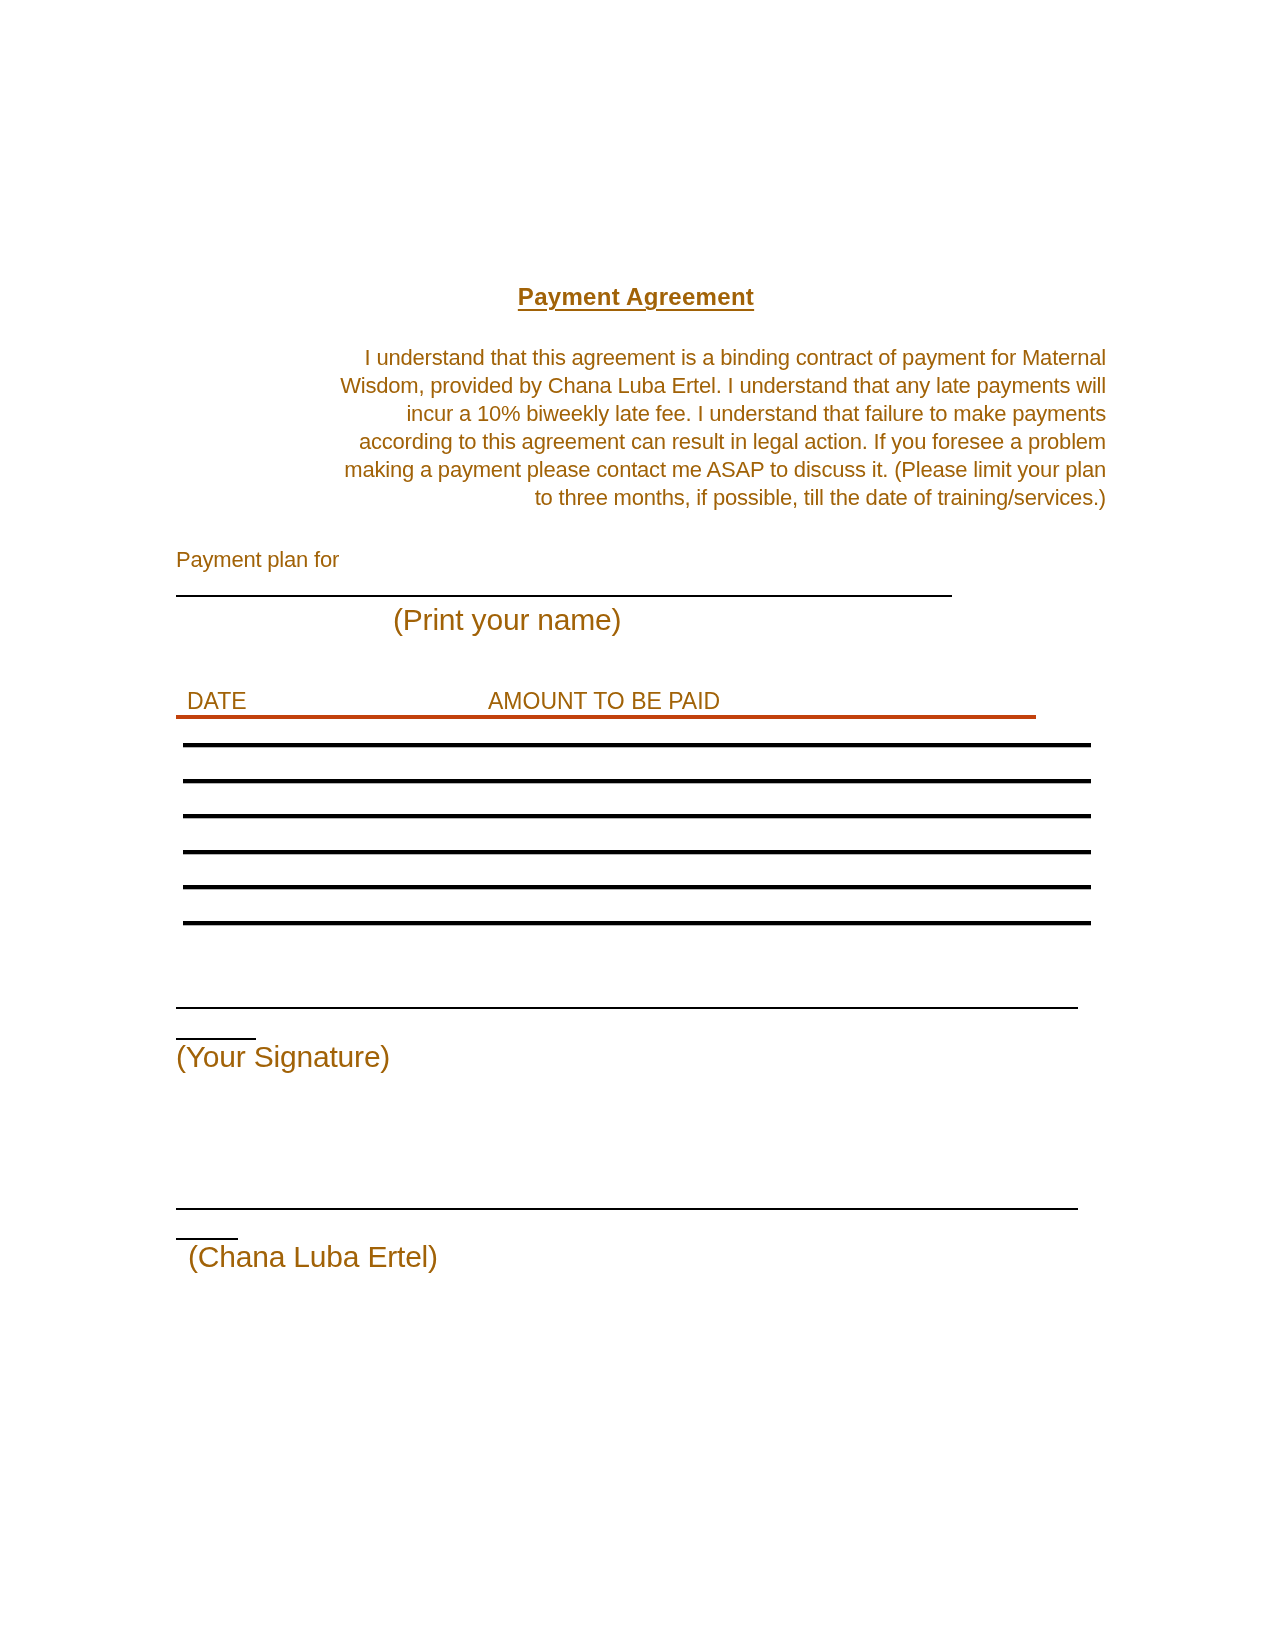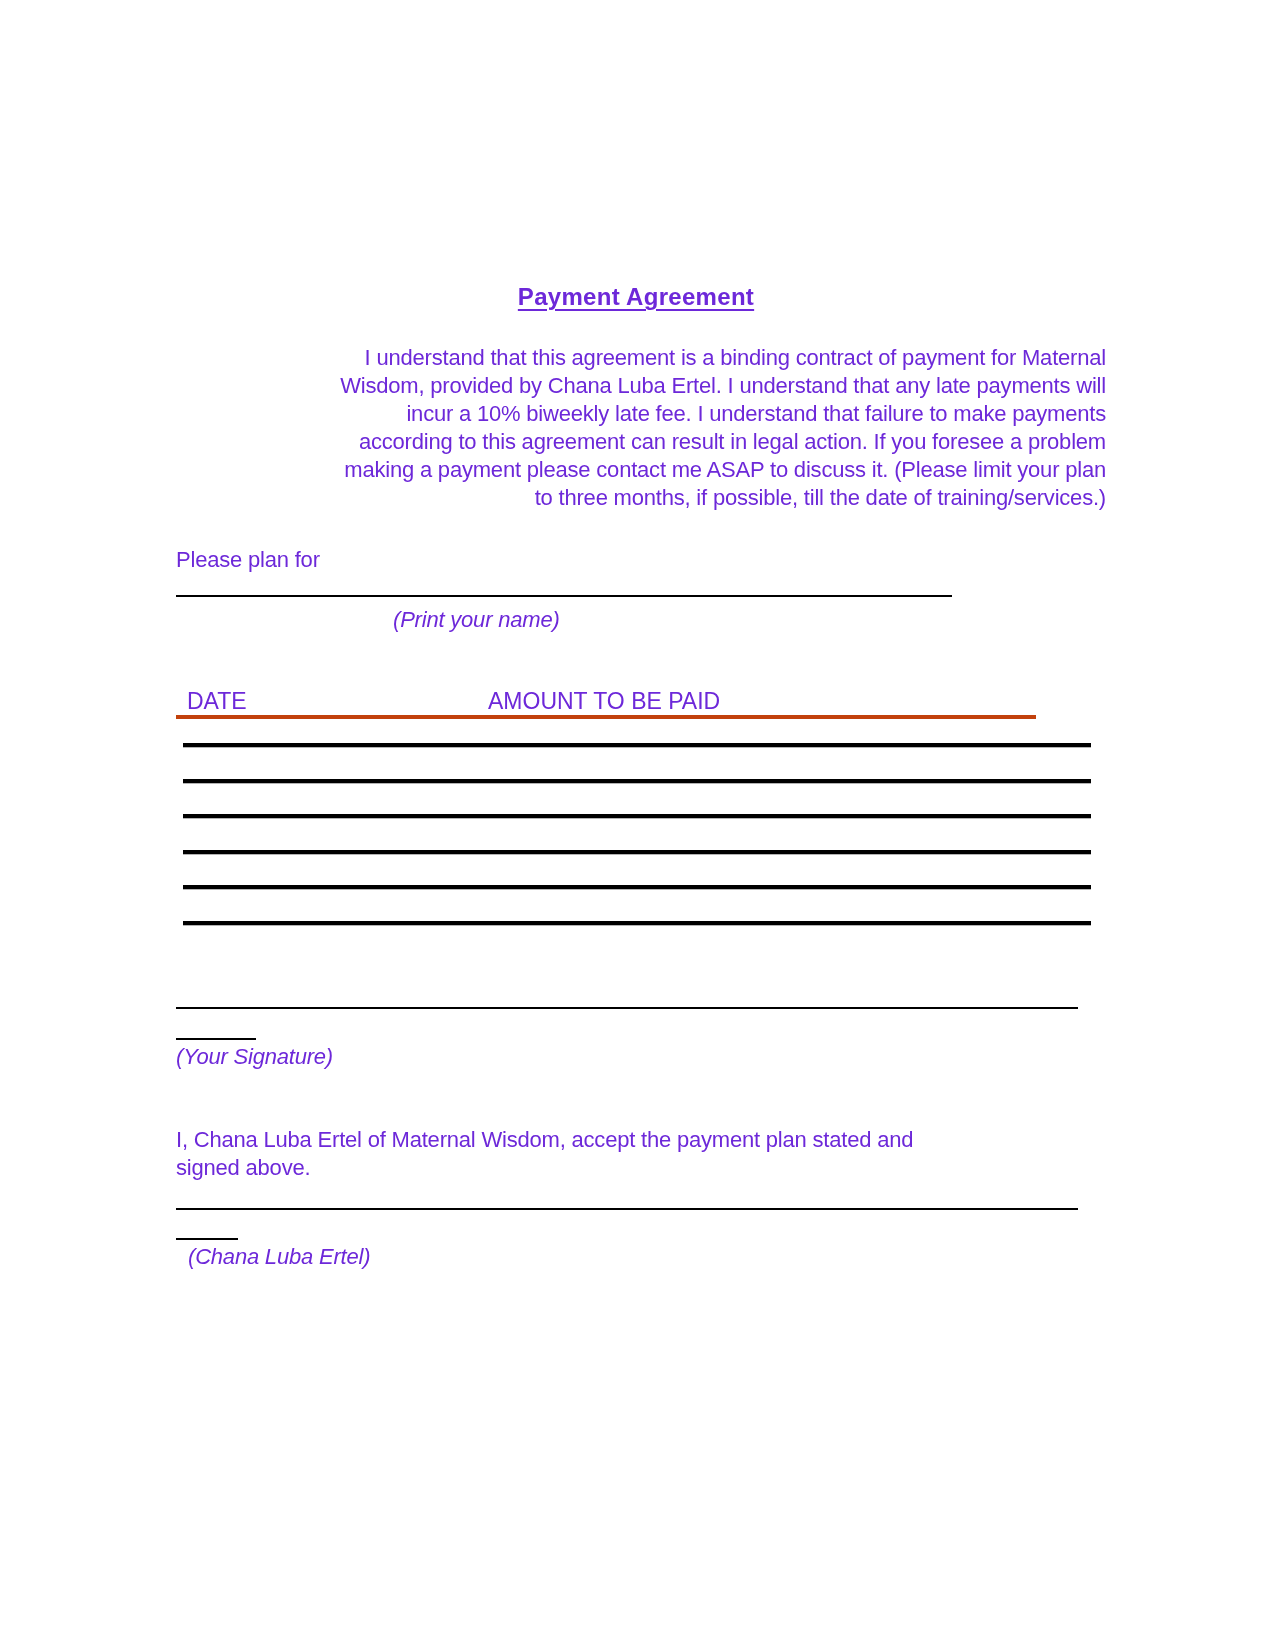--- a/index.html
+++ b/index.html
@@ -6,21 +6,21 @@
     margin: 0;
     padding: 0;
     background: #ffffff;
   }
   .page {
     position: relative;
     width: 1275px;
     height: 1650px;
     background: #ffffff;
     font-family: "Liberation Sans", sans-serif;
-    color: #6d28d9;
+    color: #a16207;
     overflow: hidden;
   }
   .abs { position: absolute; }
   .title {
     top: 283px;
     left: 176px;
     width: 920px;
     text-align: center;
     font-size: 24px;
     font-weight: bold;
@@ -46,23 +46,22 @@
     top: 546px;
     left: 176px;
     width: 930px;
   }
   .accept {
     top: 1126px;
     left: 176px;
     width: 930px;
   }
   .caption {
-    font-size: 22px;
+    font-size: 30px;
     line-height: 28px;
-    font-style: italic;
     letter-spacing: -0.2px;
   }
   .print-name-caption {
     top: 606px;
     left: 393px;
   }
   .your-signature-caption {
     top: 1043px;
     left: 176px;
   }
@@ -123,21 +122,21 @@
 
   <div class="abs title">Payment Agreement</div>
 
   <div class="abs body-text intro">I understand that this agreement is a binding contract of payment for Maternal
 Wisdom, provided by Chana Luba Ertel.  I understand that any late payments will
 incur a 10% biweekly late fee.  I understand that failure to make payments
 according to this agreement can result in legal action. If you foresee a problem
 making a payment please contact me ASAP to discuss it. (Please limit your plan
 to three months, if possible, till the date of training/services.)</div>
 
-  <div class="abs body-text plan-label">Please plan for</div>
+  <div class="abs body-text plan-label">Payment plan for</div>
 
   <div class="abs fill-line print-name-line"></div>
 
   <div class="abs caption print-name-caption">(Print your name)</div>
 
   <div class="abs table-header">
     <span class="col-date">DATE</span>
     <span class="col-amount">AMOUNT TO BE PAID</span>
   </div>
 
@@ -146,21 +145,19 @@
   <div class="abs thick-line tl-3"></div>
   <div class="abs thick-line tl-4"></div>
   <div class="abs thick-line tl-5"></div>
   <div class="abs thick-line tl-6"></div>
 
   <div class="abs fill-line sig-line-1"></div>
   <div class="abs fill-line sig-stub-1"></div>
 
   <div class="abs caption your-signature-caption">(Your Signature)</div>
 
-  <div class="abs body-text accept">I, Chana Luba Ertel of Maternal Wisdom, accept the payment plan stated and
-signed above.</div>
 
   <div class="abs fill-line sig-line-2"></div>
   <div class="abs fill-line sig-stub-2"></div>
 
   <div class="abs caption provider-signature-caption">(Chana Luba Ertel)</div>
 
 </div>
 
 </body></html>

